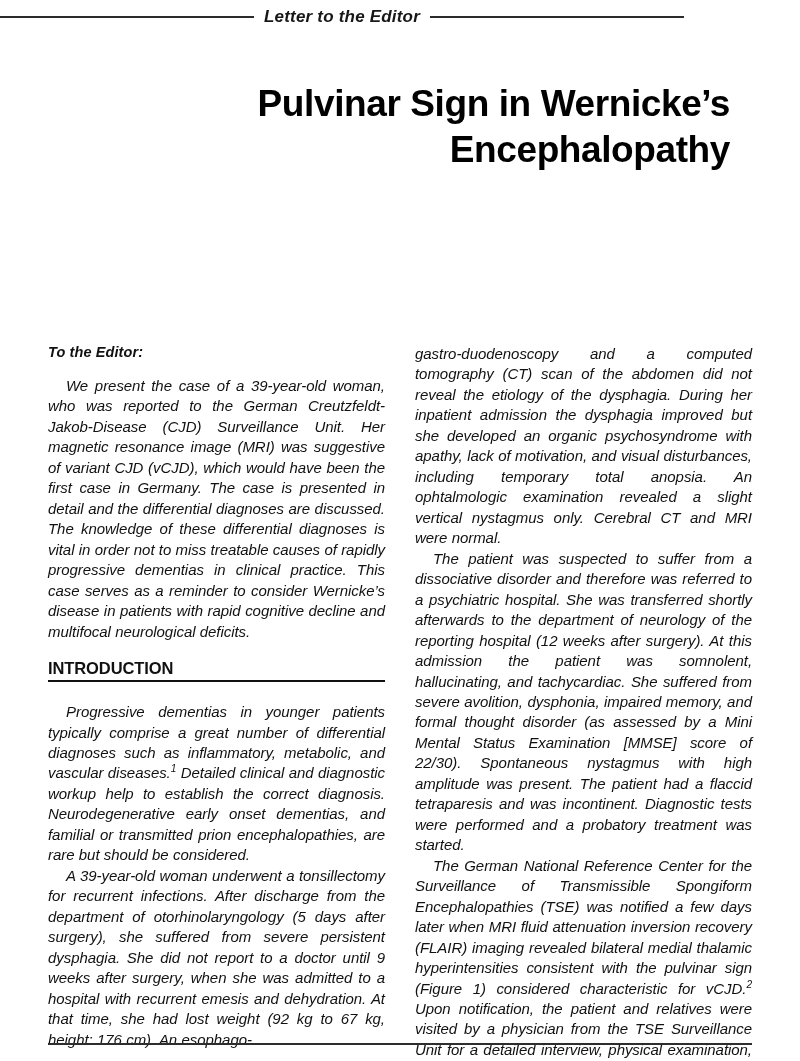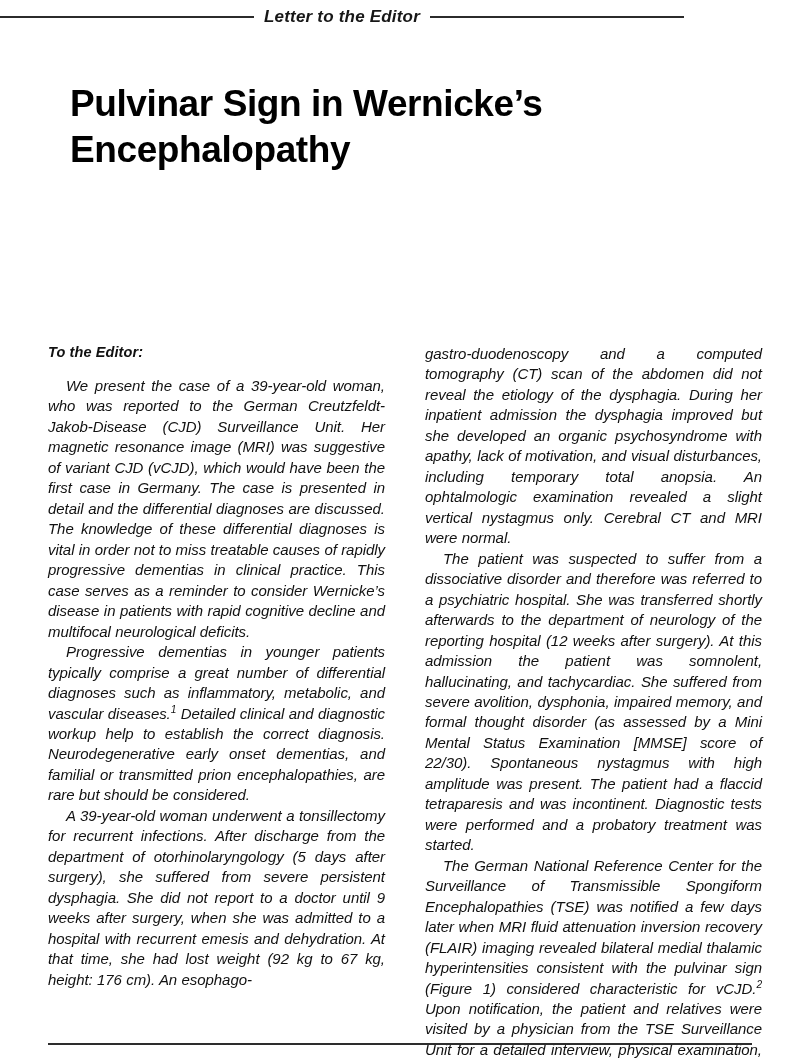--- a/index.html
+++ b/index.html
@@ -43,37 +43,37 @@
     white-space: nowrap;
     color: #171717;
   }
 
   
   .article-title {
     position: absolute;
     top: 56px;
     left: 70px;
     width: 660px;
-    text-align: left;
+    text-align: right;
     font-size: 37px;
     line-height: 1.25;
     font-weight: 800;
     letter-spacing: -0.4px;
     color: #000000;
   }
 
   
   .columns {
     position: absolute;
     top: 344px;
     left: 48px;
     width: 704px;
     height: 678px;
     display: flex;
-    gap: 40px;
+    gap: 30px;
   }
   .col {
     width: 337px;
     flex: 0 0 337px;
   }
 
   .salutation {
     font-size: 14.5px;
     font-weight: 800;
     font-style: italic;
@@ -96,21 +96,21 @@
 
   h2.section-head {
     margin: 17px 0 0 0;
     font-size: 16.5px;
     font-weight: 800;
     letter-spacing: -0.1px;
     border-bottom: 2.2px solid #111111;
     padding-bottom: 2px;
     line-height: 1.15;
   }
-  h2.section-head + p.body-par { margin-top: 2px; }
+  h2.section-head + p.body-par { margin-top: 20px; }
 
   sup.refmark {
     font-size: 0.68em;
     vertical-align: super;
     line-height: 0;
   }
 
   
   .page-footer {
     position: absolute;
@@ -145,20 +145,21 @@
 <h1 class="article-title">Pulvinar Sign in Wernicke’s Encephalopathy</h1>
 
 <div class="columns">
 
   <div class="col">
 
     <div class="salutation">To the Editor:</div>
 
     <p class="body-par indent">We present the case of a 39-year-old woman, who was reported to the German Creutzfeldt-Jakob-Disease (CJD) Surveillance Unit. Her magnetic resonance image (MRI) was suggestive of variant CJD (vCJD), which would have been the first case in Germany. The case is presented in detail and the differential diagnoses are discussed. The knowledge of these differential diagnoses is vital in order not to miss treatable causes of rapidly progressive dementias in clinical practice. This case serves as a reminder to consider Wernicke’s disease in patients with rapid cognitive decline and multifocal neurological deficits.</p>
 
+    <h2 class="section-head">INTRODUCTION</h2>
 
     <p class="body-par indent"><span>Progressive dementias in younger patients typically comprise a great number of differential diagnoses such as inflammatory, metabolic, and vascular diseases.</span><sup class="refmark">1</sup><span> Detailed clinical and diagnostic workup help to establish the correct diagnosis. Neurodegenerative early onset dementias, and familial or transmitted prion encephalopathies, are rare but should be considered.</span></p>
 
 
     <p class="body-par indent">A 39-year-old woman underwent a tonsillectomy for recurrent infections. After discharge from the department of otorhinolaryngology (5 days after surgery), she suffered from severe persistent dysphagia. She did not report to a doctor until 9 weeks after surgery, when she was admitted to a hospital with recurrent emesis and dehydration. At that time, she had lost weight (92 kg to 67 kg, height: 176 cm). An esophago-</p>
   </div>
 
   <div class="col">
 
     <p class="body-par">gastro-duodenoscopy and a computed tomography (CT) scan of the abdomen did not reveal the etiology of the dysphagia. During her inpatient admission the dysphagia improved but she developed an organic psychosyndrome with apathy, lack of motivation, and visual disturbances, including temporary total anopsia. An ophtalmologic examination revealed a slight vertical nystagmus only. Cerebral CT and MRI were normal.</p>

